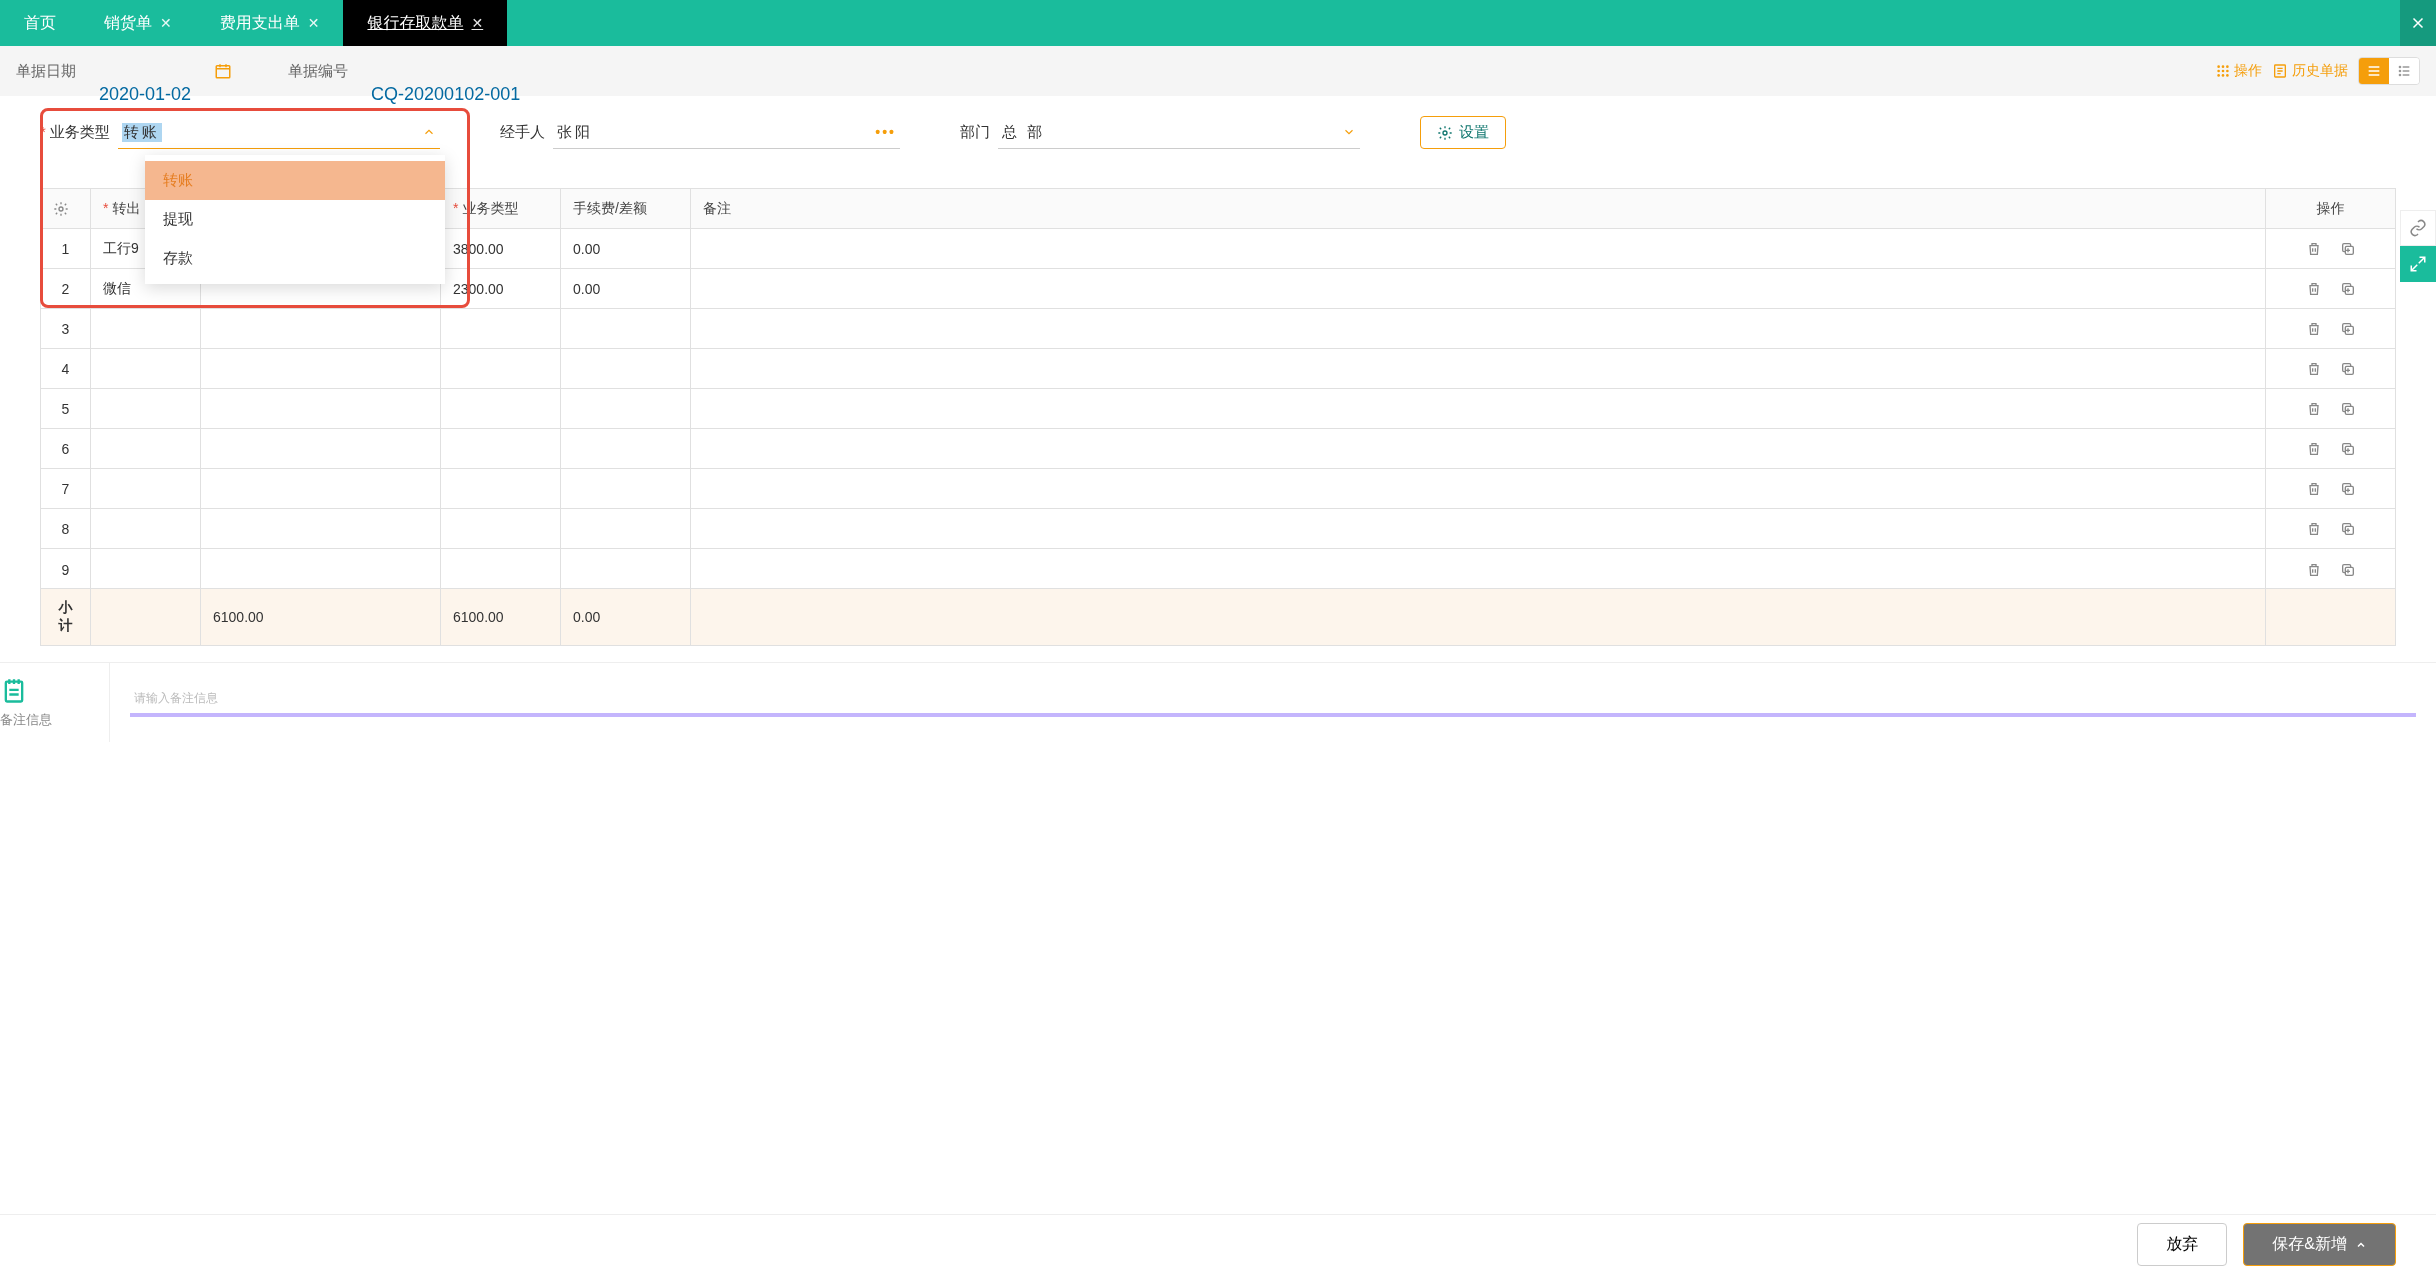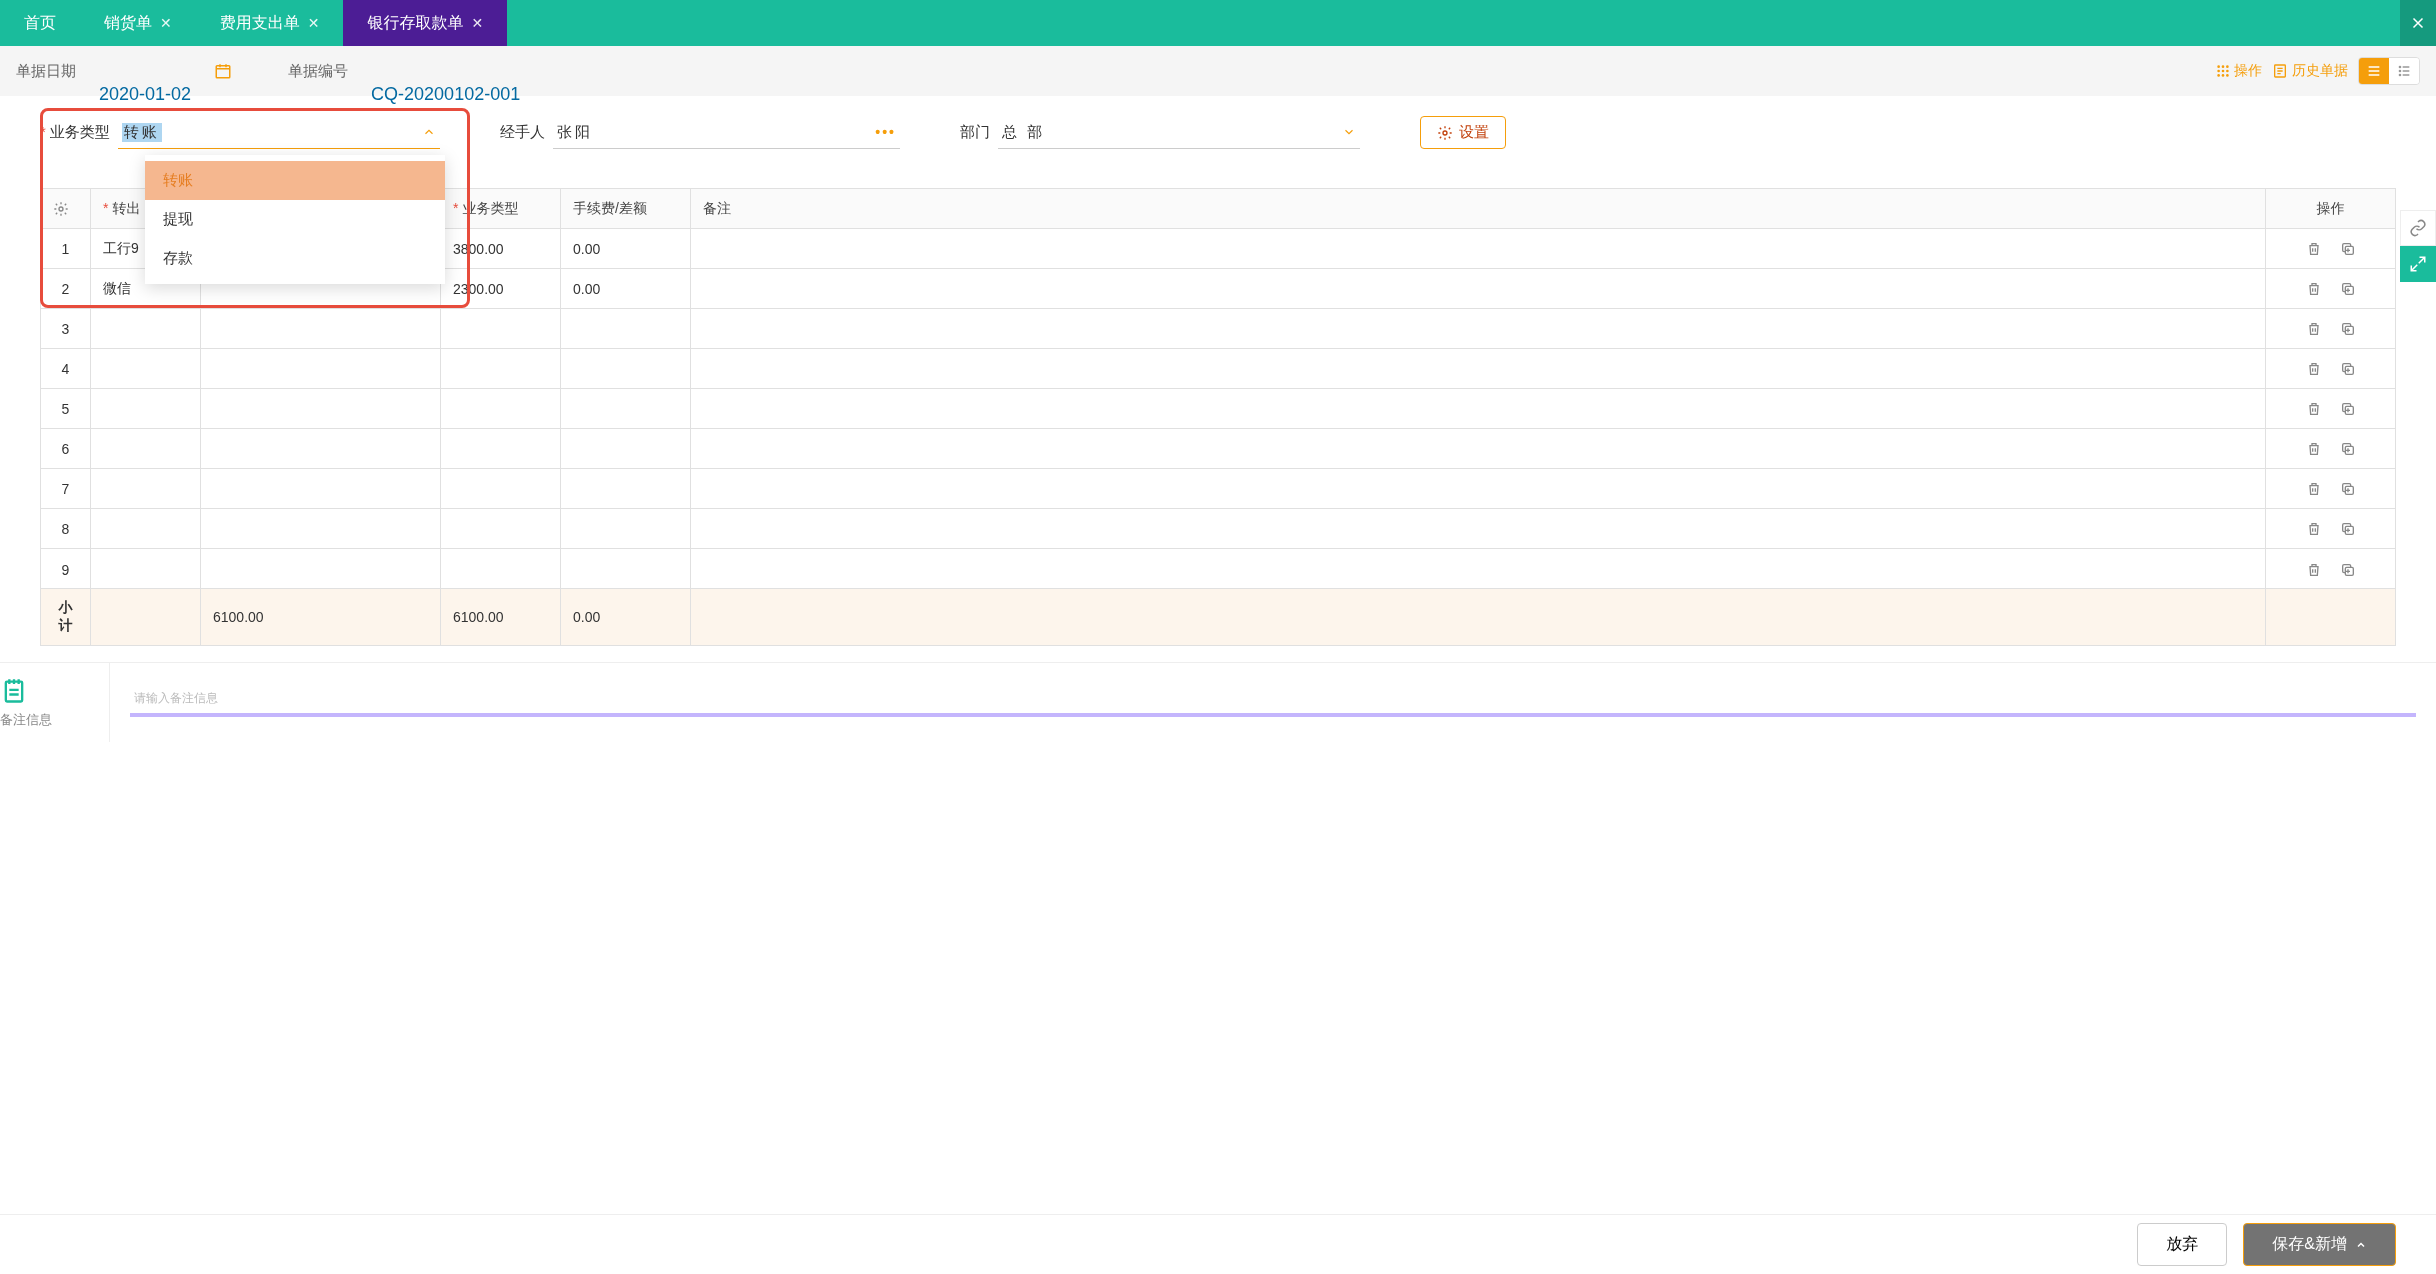--- a/index.html
+++ b/index.html
@@ -1,21 +1,21 @@
 <!DOCTYPE html>
 <html><head>
 <meta charset="utf-8">
 <style>
 * { margin: 0; padding: 0; box-sizing: border-box; }
 body { font-family: -apple-system, "PingFang SC", "Microsoft YaHei", sans-serif; font-size: 14px; color: #333; background: #fff; overflow: hidden; }
 
 
 .top-bar { background: #1abc9c; height: 46px; display: flex; align-items: stretch; position: relative; }
 .tab { padding: 0 24px; display: flex; align-items: center; color: #fff; font-size: 16px; cursor: pointer; white-space: nowrap; }
-.tab.active { background: #4c1d95; }
+.tab.active { background: #000000; text-decoration: underline; }
 .tab .close { margin-left: 8px; font-size: 14px; opacity: 0.9; }
 .tab-close-btn { position: absolute; right: 0; top: 0; width: 36px; height: 46px; background: #159a7e; display: flex; align-items: center; justify-content: center; cursor: pointer; }
 .tab-close-btn svg { width: 18px; height: 18px; }
 
 
 .info-bar { height: 50px; background: #f5f5f5; display: flex; align-items: center; padding: 0 16px; justify-content: space-between; }
 .info-left { display: flex; align-items: center; gap: 23px; }
 .info-label { color: #666; font-size: 15px; }
 .info-value { font-size: 18px; color: #0369a1; margin-top: 47px; }
 .cal-icon { color: #f59e0b; display: inline-flex; }
@@ -32,21 +32,21 @@
 .form-row { display: flex; gap: 60px; }
 .field { display: flex; align-items: center; gap: 8px; flex: 1; max-width: 400px; }
 .field-label { color: #333; font-size: 15px; white-space: nowrap; }
 .req { color: #e74c3c; margin-right: 4px; }
 .field-input { flex: 1; border-bottom: 1px solid #ccc; padding: 6px 4px; display: flex; align-items: center; justify-content: space-between; min-height: 30px; }
 .field-input.sel { border-bottom: 1px solid #f59e0b; }
 .field-value { color: #333; font-size: 15px; letter-spacing: 3px; }
 .field-value.hl { background: #aed6f1; padding: 0 2px; }
 .chev { color: #f59e0b; }
 .dots { color: #f59e0b; letter-spacing: 2px; font-weight: bold; }
-.settings-btn { border: 1px solid #f59e0b; color: #c2410c; padding: 6px 16px; border-radius: 4px; display: flex; align-items: center; gap: 6px; cursor: pointer; font-size: 15px; }
+.settings-btn { border: 1px solid #f59e0b; color: #0f766e; padding: 6px 16px; border-radius: 4px; display: flex; align-items: center; gap: 6px; cursor: pointer; font-size: 15px; }
 
 
 .hl-box { position: absolute; border: 3px solid #e74c3c; border-radius: 8px; top: 108px; left: 40px; width: 430px; height: 200px; pointer-events: none; z-index: 50; }
 
 
 .dropdown { position: absolute; top: 155px; left: 145px; width: 300px; background: #fff; box-shadow: 0 4px 16px rgba(0,0,0,0.15); z-index: 40; padding: 6px 0; }
 .dd-item { padding: 10px 18px; cursor: pointer; font-size: 15px; }
 .dd-item.selected { background: #f5b78f; color: #e67e22; }
 
 

